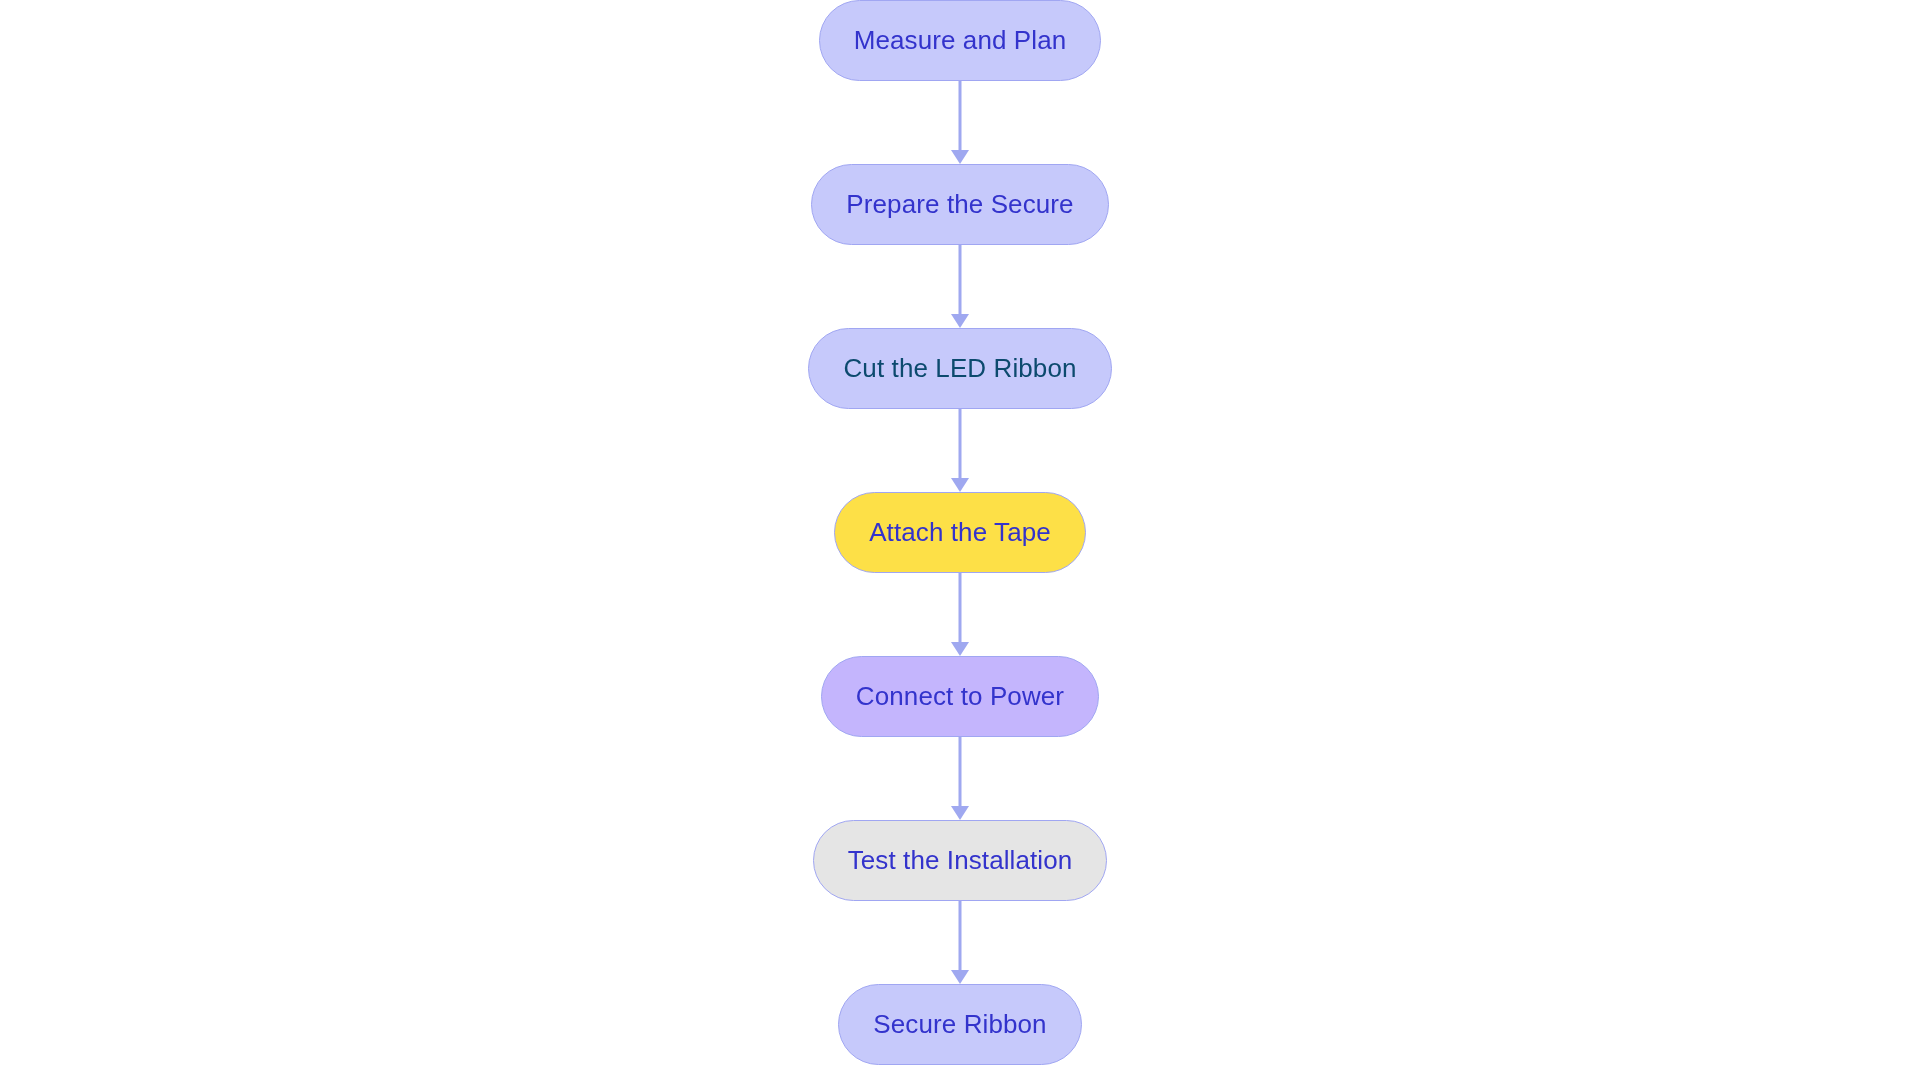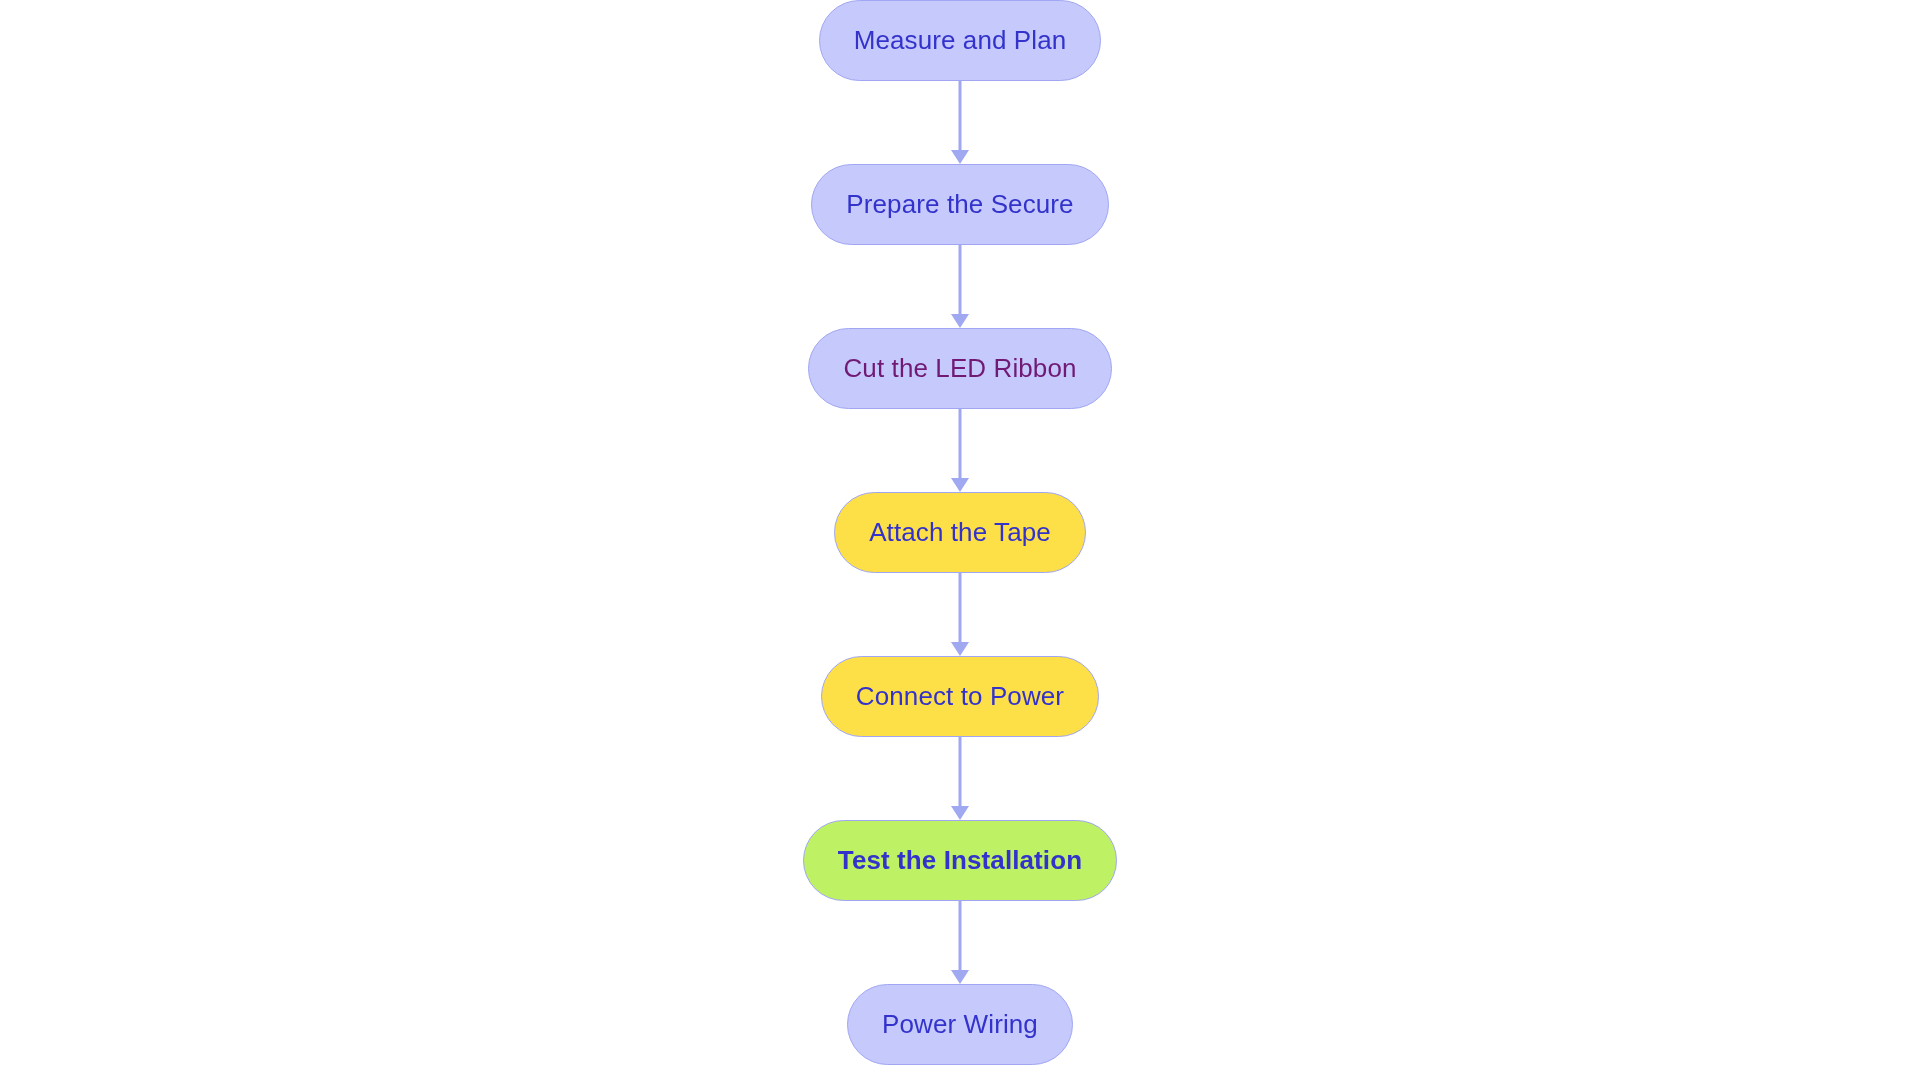--- a/index.html
+++ b/index.html
@@ -106,54 +106,54 @@
 
     <div class="flow-node" style="background: rgb(198, 201, 251); border-color: rgb(160, 166, 242); color: rgb(51, 51, 204);">
       <span class="flow-node-label">Prepare the Secure</span>
     </div>
 
     <div class="flow-connector">
       <div class="connector-shaft" style="background: rgb(159, 168, 240);"></div>
       <div class="connector-arrowhead" style="border-top-color: rgb(159, 168, 240);"></div>
     </div>
 
-    <div class="flow-node" style="background: rgb(198, 201, 251); border-color: rgb(160, 166, 242); color: #701a75;">
+    <div class="flow-node" style="background: rgb(198, 201, 251); border-color: rgb(160, 166, 242); color: #0c4a6e;">
       <span class="flow-node-label">Cut the LED Ribbon</span>
     </div>
 
     <div class="flow-connector">
       <div class="connector-shaft" style="background: rgb(159, 168, 240);"></div>
       <div class="connector-arrowhead" style="border-top-color: rgb(159, 168, 240);"></div>
     </div>
 
     <div class="flow-node" style="background: #fde047; border-color: rgb(160, 166, 242); color: rgb(51, 51, 204);">
       <span class="flow-node-label">Attach the Tape</span>
     </div>
 
     <div class="flow-connector">
       <div class="connector-shaft" style="background: rgb(159, 168, 240);"></div>
       <div class="connector-arrowhead" style="border-top-color: rgb(159, 168, 240);"></div>
     </div>
 
-    <div class="flow-node" style="background: #fde047; border-color: rgb(160, 166, 242); color: rgb(51, 51, 204);">
+    <div class="flow-node" style="background: #c4b5fd; border-color: rgb(160, 166, 242); color: rgb(51, 51, 204);">
       <span class="flow-node-label">Connect to Power</span>
     </div>
 
     <div class="flow-connector">
       <div class="connector-shaft" style="background: rgb(159, 168, 240);"></div>
       <div class="connector-arrowhead" style="border-top-color: rgb(159, 168, 240);"></div>
     </div>
 
-    <div class="flow-node" style="background: #bef264; border-color: rgb(160, 166, 242); color: rgb(51, 51, 204); font-weight: bold;">
+    <div class="flow-node" style="background: #e5e5e5; border-color: rgb(160, 166, 242); color: rgb(51, 51, 204);">
       <span class="flow-node-label">Test the Installation</span>
     </div>
 
     <div class="flow-connector">
       <div class="connector-shaft" style="background: rgb(159, 168, 240);"></div>
       <div class="connector-arrowhead" style="border-top-color: rgb(159, 168, 240);"></div>
     </div>
 
     <div class="flow-node" style="background: rgb(198, 201, 251); border-color: rgb(160, 166, 242); color: rgb(51, 51, 204);">
-      <span class="flow-node-label">Power Wiring</span>
+      <span class="flow-node-label">Secure Ribbon</span>
     </div>
 
   </div>
 </div>
 
 </body></html>

